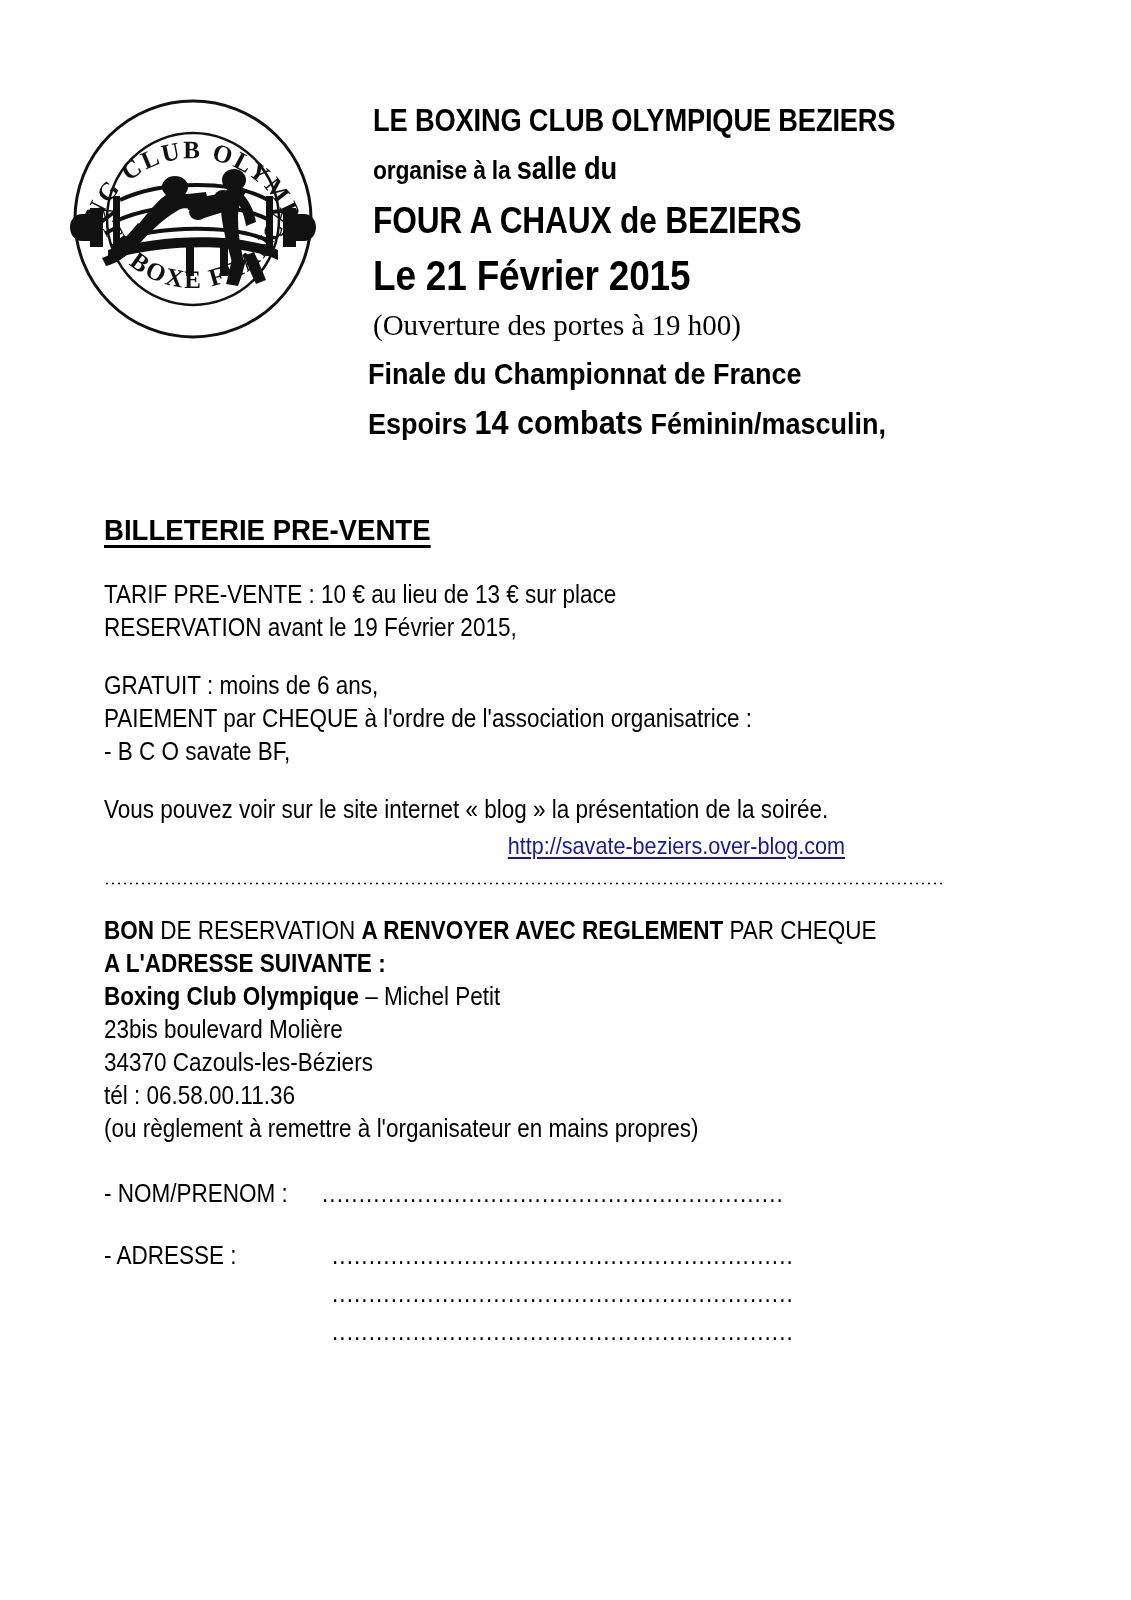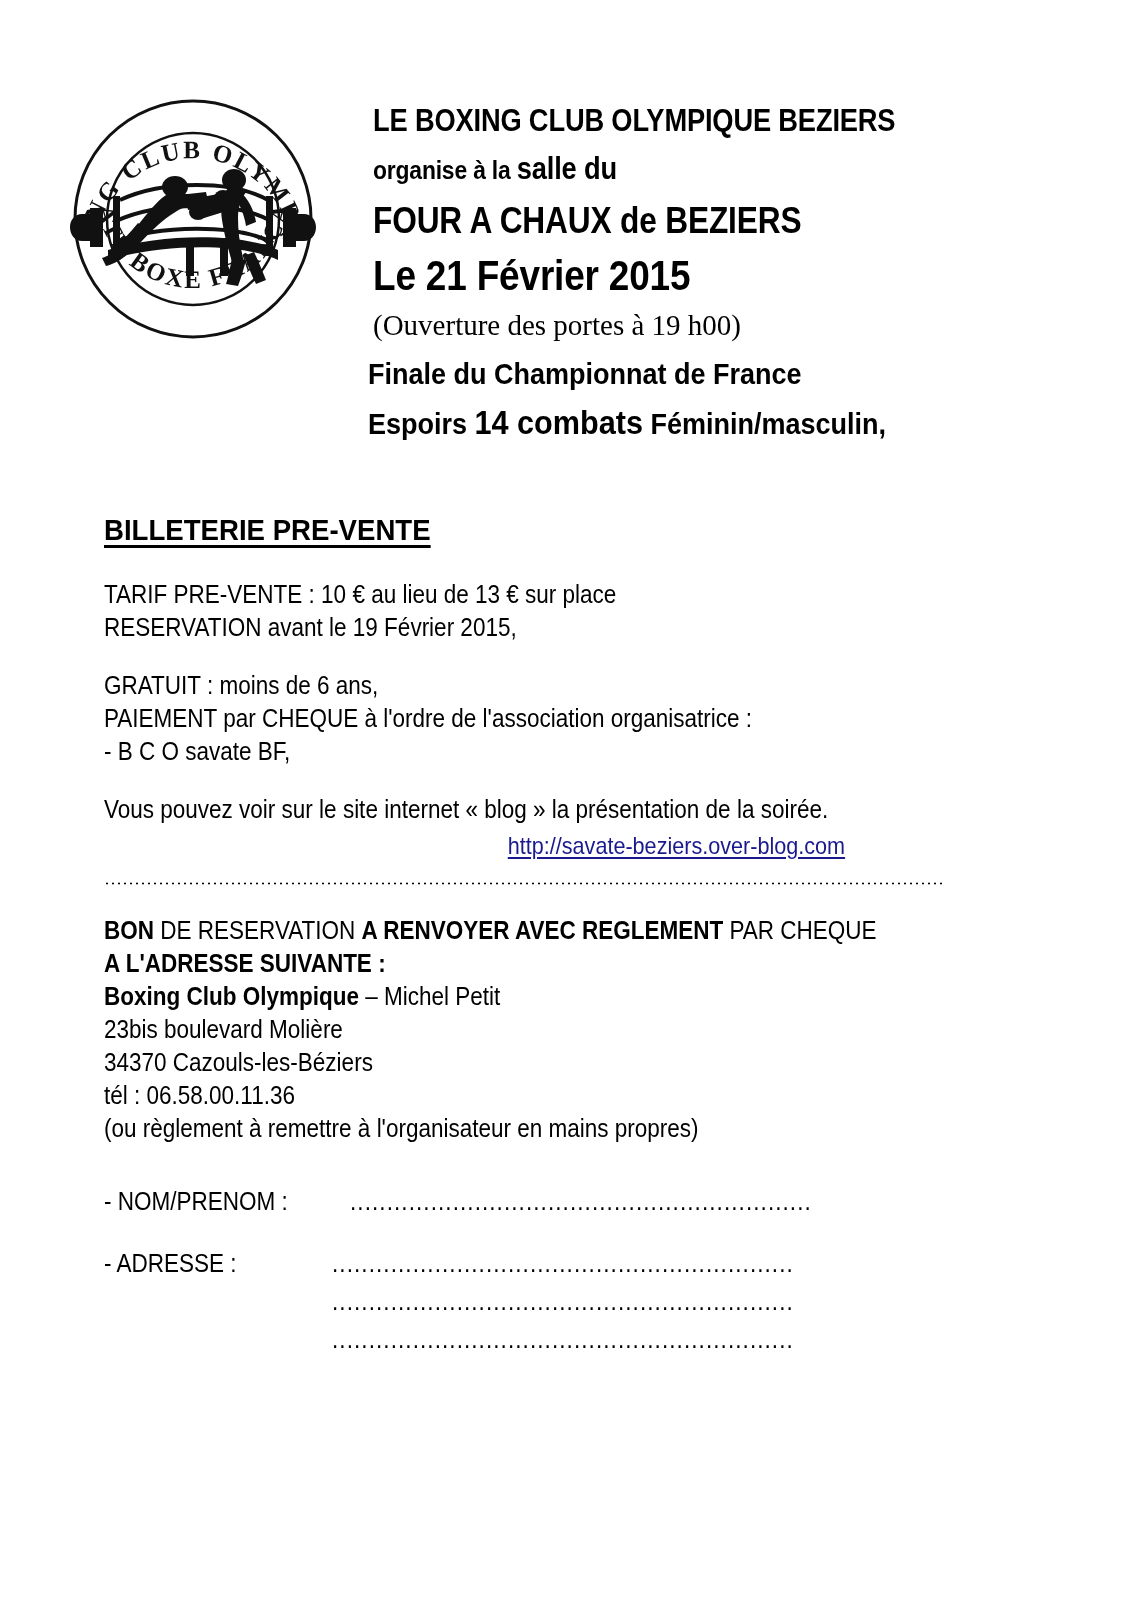--- a/index.html
+++ b/index.html
@@ -169,21 +169,21 @@
   .dots {
     font-family: "Liberation Sans", sans-serif;
     font-size: 25px;
     line-height: 36px;
     letter-spacing: 1.2px;
     display: inline-block;
     transform: scaleX(0.9);
     transform-origin: left center;
   }
 
-  .nom-row { margin-top: 8px; gap: 28px; }
+  .nom-row { margin-top: 0px; }
   .nom-label { width: 218px; }
 
   .adresse-label { width: 228px; }
   .adresse-dots-block { display: inline-block; }
   .adresse-dots-block .dots { display: block; line-height: 38px; }
 
   .nombre-row .lbl { display:inline-block; }
 </style>
 </head>
 <body>

